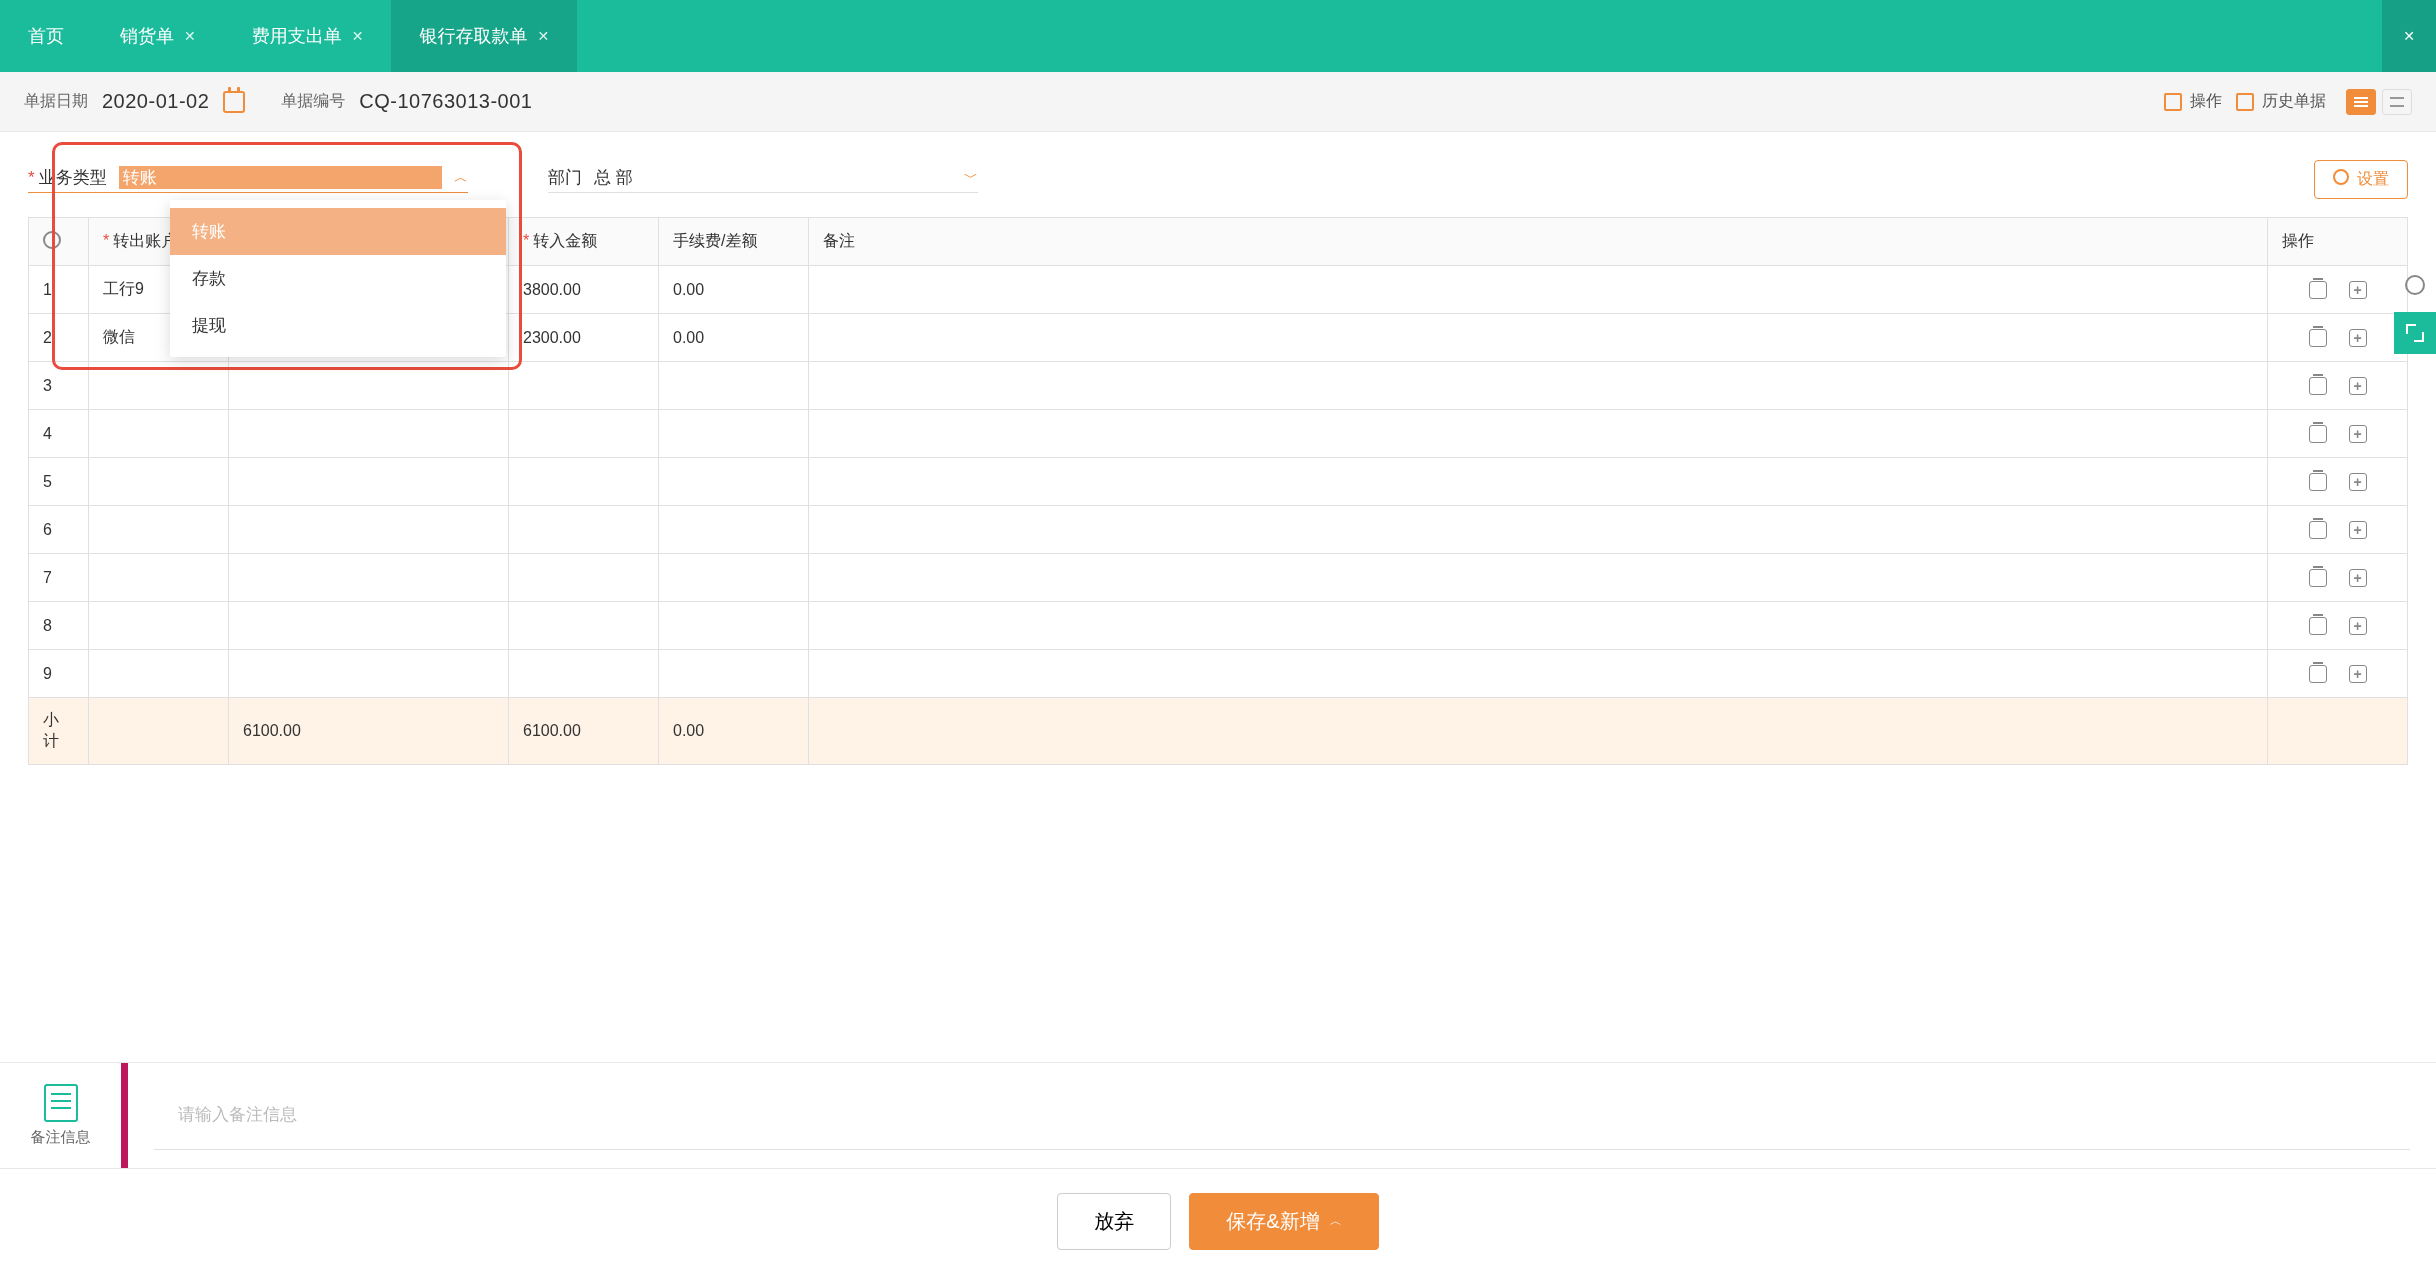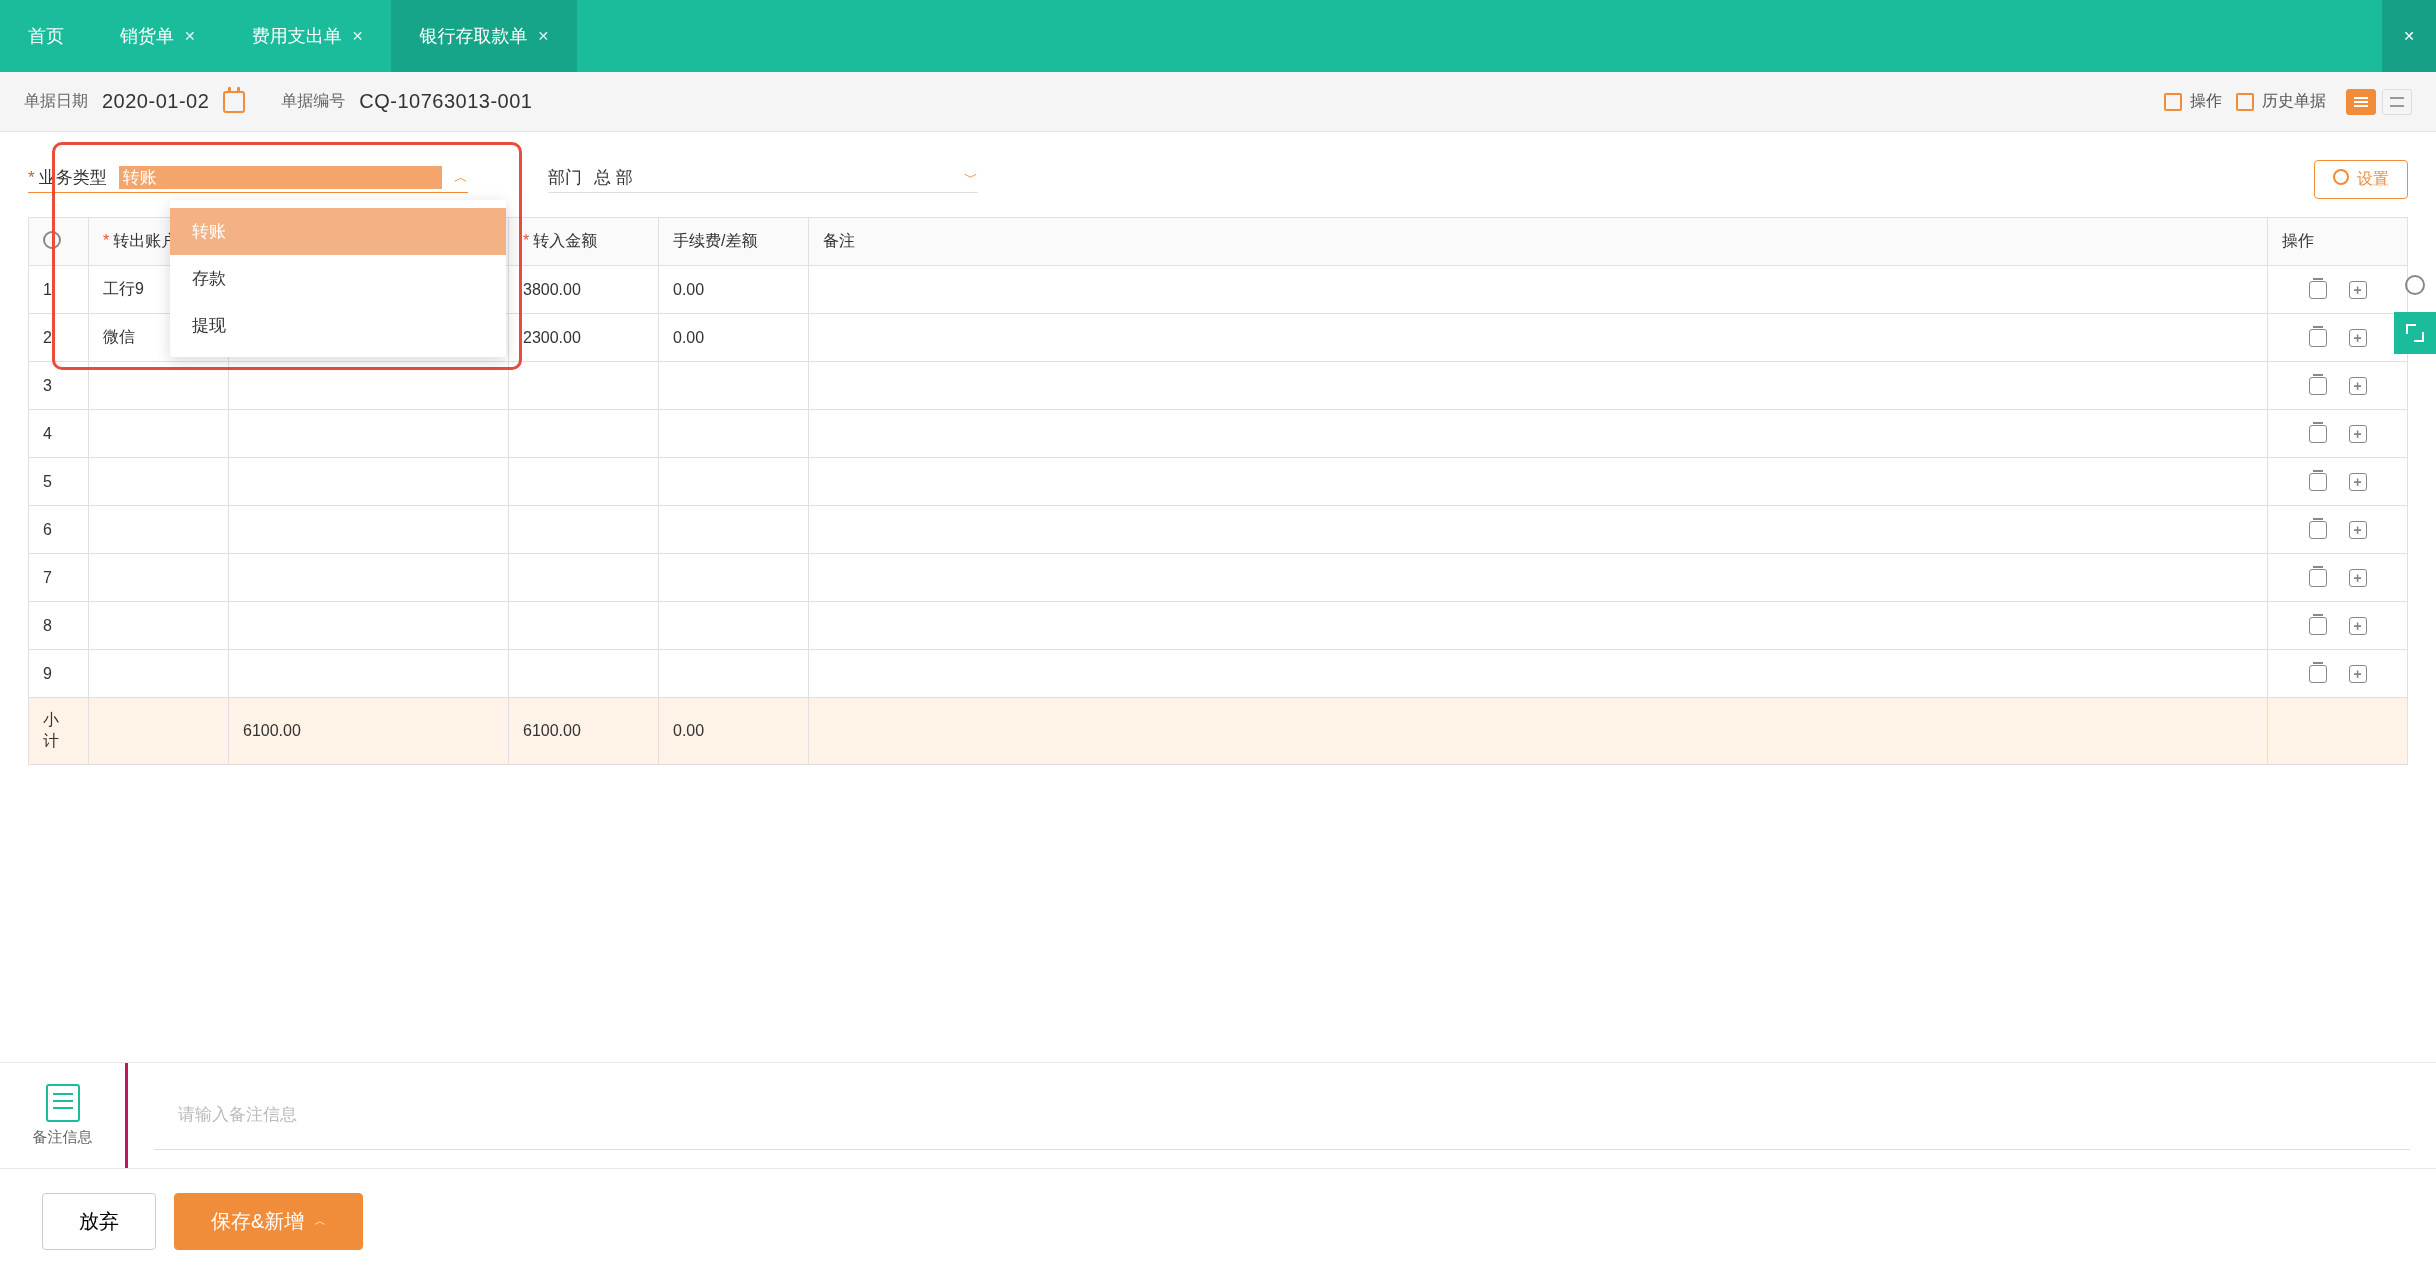--- a/index.html
+++ b/index.html
@@ -63,30 +63,30 @@
 .gear-th { text-align: center; }
 .gear-icon { width: 18px; height: 18px; border: 2px solid #888; border-radius: 50%; display: inline-block; }
 .row-actions { display: flex; justify-content: center; gap: 22px; }
 .act-icon { width: 18px; height: 18px; border: 1.5px solid #888; border-radius: 3px; cursor: pointer; position: relative; }
 .act-icon.del::before { content: ""; position: absolute; top: -4px; left: 3px; right: 3px; height: 2px; background: #888; }
 .act-icon.add::before { content: "+"; position: absolute; inset: 0; display: flex; align-items: center; justify-content: center; color: #888; font-size: 14px; font-weight: bold; }
 .subtotal-row td { background: #fff3e8; }
 
 
 .remark-section { background: #fff; border-top: 1px solid #e8e8e8; border-bottom: 1px solid #e8e8e8; display: flex; align-items: stretch; margin: 18px 0 0; }
-.remark-label-col { width: 128px; border-right: 3px solid #be185d; display: flex; flex-direction: column; align-items: center; justify-content: center; gap: 6px; padding: 14px 0; }
+.remark-label-col { width: 128px; border-right: 7px solid #be185d; display: flex; flex-direction: column; align-items: center; justify-content: center; gap: 6px; padding: 14px 0; }
 .note-icon { width: 34px; height: 38px; border: 2.5px solid #1abc9c; border-radius: 3px; position: relative; }
 .note-icon::before { content: ""; position: absolute; left: 5px; right: 5px; top: 7px; height: 2px; background: #1abc9c; box-shadow: 0 7px 0 #1abc9c, 0 14px 0 #1abc9c; }
 .remark-label { color: #666; font-size: 15px; }
 .remark-input { flex: 1; padding: 24px 24px; border-bottom: 1px solid #e0e0e0; margin: 18px 26px; }
 .remark-input input { border: none; outline: none; width: 100%; font-size: 17px; color: #333; }
 .remark-input input::placeholder { color: #bbb; }
 
 
-.footer { display: flex; justify-content: flex-start; gap: 18px; padding: 24px 42px; }
+.footer { display: flex; justify-content: center; gap: 18px; padding: 24px 42px; }
 .btn { border-radius: 4px; padding: 14px 36px; font-size: 20px; cursor: pointer; border: 1px solid #ccc; background: #fff; }
 .btn-primary { background: #f08c3a; border-color: #f08c3a; color: #fff; display: flex; align-items: center; gap: 10px; }
 .btn-primary .caret { font-size: 12px; }
 
 
 .side-rail { position: absolute; right: 0; top: 264px; display: flex; flex-direction: column; gap: 6px; }
 .rail-btn { width: 42px; height: 42px; display: flex; align-items: center; justify-content: center; cursor: pointer; }
 .rail-btn.teal { background: #1abc9c; color: #fff; }
 .link-icon { width: 20px; height: 20px; border: 2px solid #888; border-radius: 10px; transform: rotate(-45deg); }
 .expand-icon { width: 18px; height: 18px; position: relative; }

